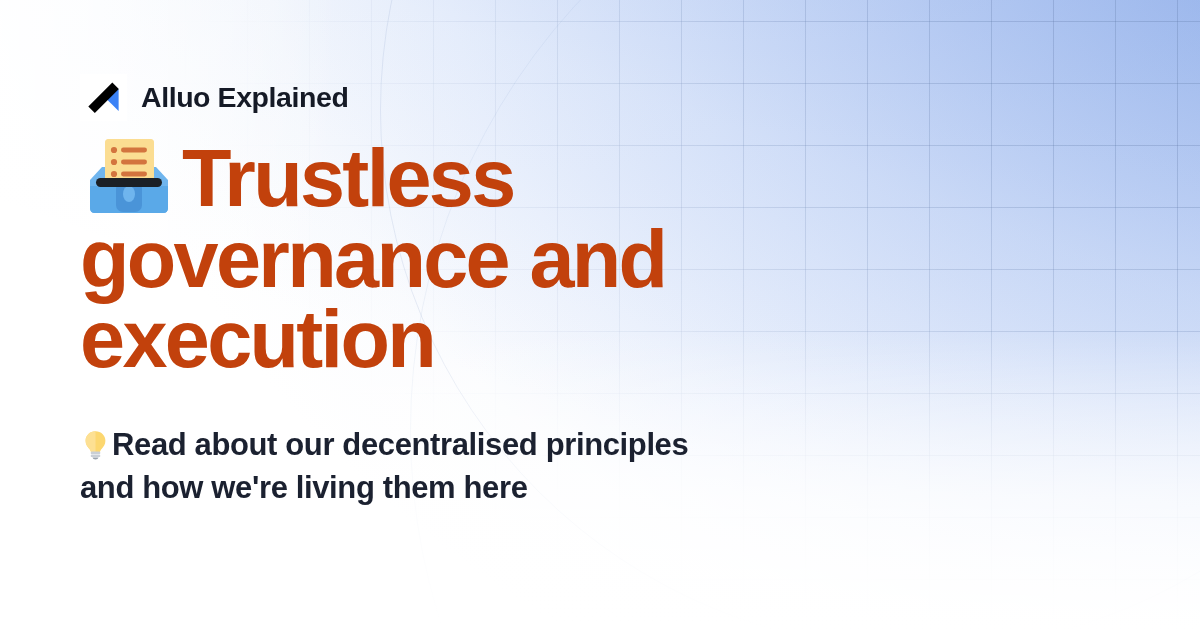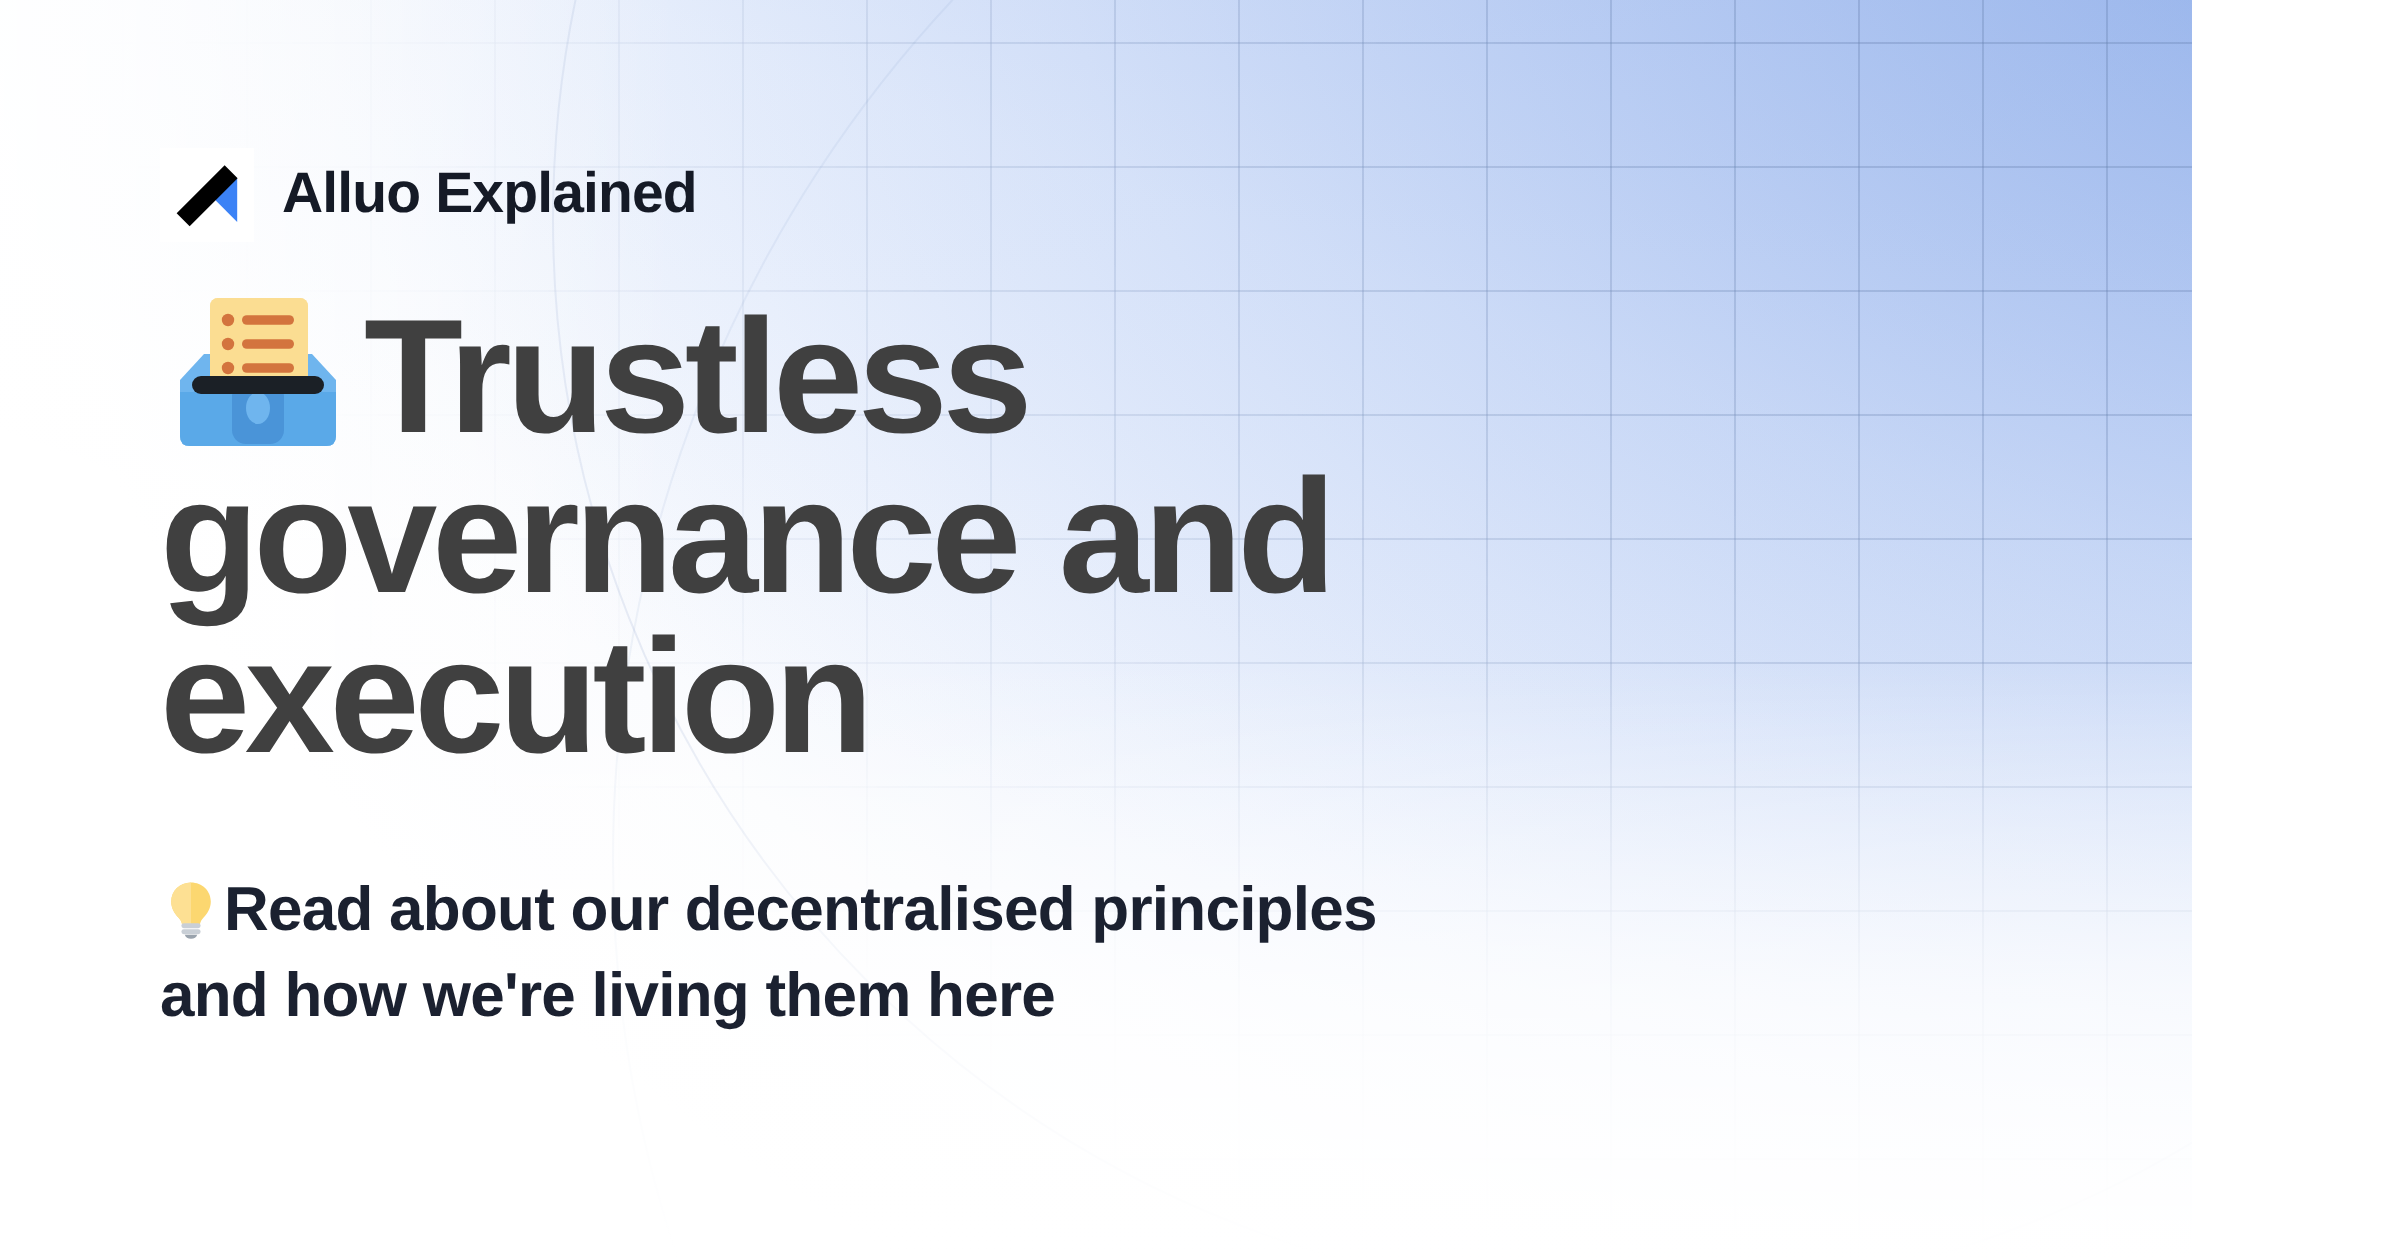--- a/index.html
+++ b/index.html
@@ -8,21 +8,21 @@
     width: 1200px;
     height: 630px;
     overflow: hidden;
     background: #ffffff;
     font-family: "Liberation Sans", sans-serif;
     -webkit-font-smoothing: antialiased;
   }
 
   #card {
     position: relative;
-    width: 1096px;
+    width: 1200px;
     height: 630px;
     overflow: hidden;
     background: #ffffff;
   }
 
   
   .bg-base {
     position: absolute;
     inset: 0;
     background:
@@ -102,26 +102,26 @@
   .brand-name {
     font-size: 28.5px;
     font-weight: 700;
     letter-spacing: -0.015em;
     color: #151A26;
     white-space: nowrap;
   }
 
   
   .headline {
-    margin-top: 24px;
+    margin-top: 14px;
     font-size: 81px;
     line-height: 0.985;
     font-weight: 700;
     letter-spacing: -0.033em;
-    color: #404040;
+    color: #c2410c;
     max-width: 800px;
     word-spacing: 0.02em;
   }
   .headline .emoji-ballot {
     display: inline-block;
     vertical-align: -14px;
     width: 98px;
     height: 86px;
     margin-right: 4px;
   }

